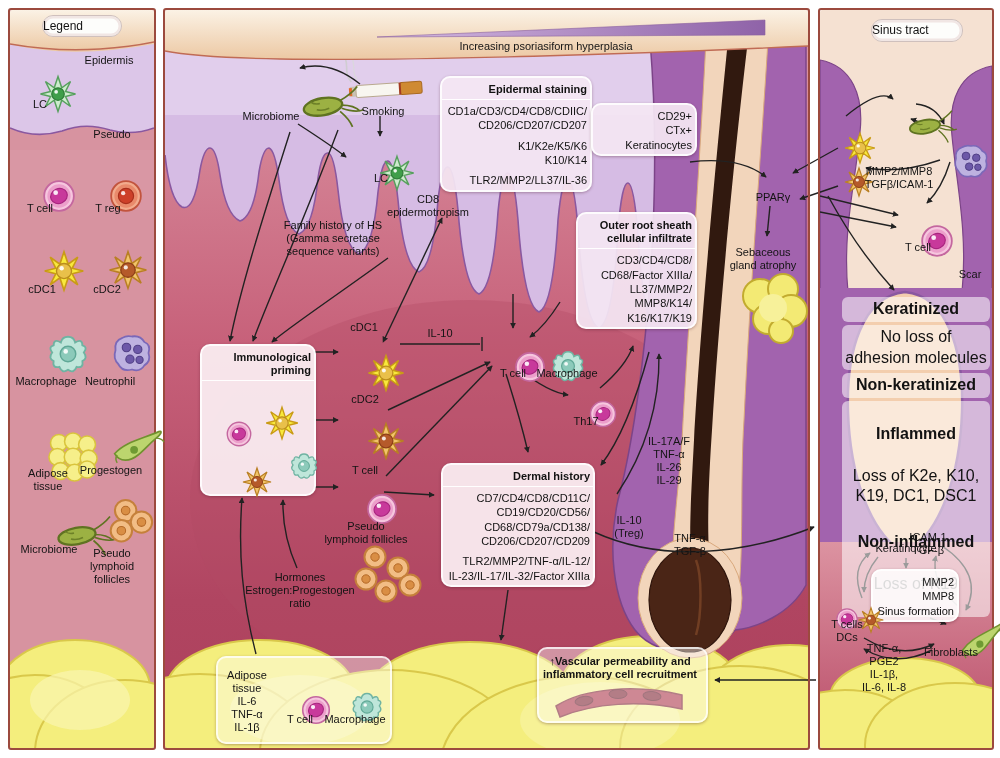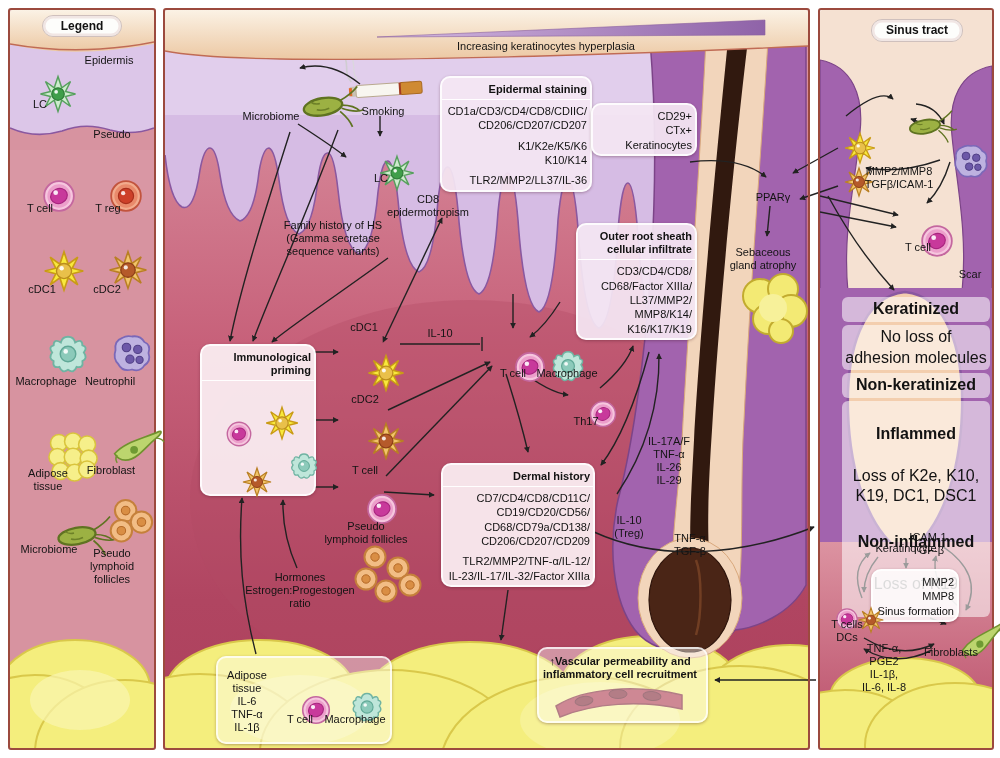--- a/index.html
+++ b/index.html
@@ -9,22 +9,22 @@
   .lbl{position:absolute;transform:translate(-50%,-50%);text-align:center;font-size:11px;line-height:1.18;
        white-space:pre-line;color:#141414;z-index:4}
   .b{font-weight:700}
   .ic{position:absolute;transform:translate(-50%,-50%);z-index:4;overflow:visible}
   .box{position:absolute;background:rgba(251,239,243,.93);border:2px solid rgba(255,255,255,.85);
        border-radius:10px;box-shadow:0 1px 3px rgba(70,20,35,.35);font-size:11px;text-align:right;z-index:3}
   .box-t{font-weight:700;padding:5px 3px 3px;white-space:pre-line;line-height:1.2;border-bottom:1px solid rgba(255,255,255,.95)}
   .box-b{padding:4px 3px 2px;white-space:pre-line;line-height:1.3}
   .lav{background:rgba(244,230,243,.93)}
   .trans{background:rgba(255,255,255,.42);border:2px solid rgba(255,255,255,.75)}
-  .pill{position:absolute;background:#fdfdfb;border:1px solid #cfc0bd;border-radius:11px;font-weight:700;
-        text-align:center;font-size:12px;z-index:4;box-shadow:inset 0 0 0 2.5px #f1e6e4}
+  .pill{position:absolute;background:#fdfdfb;border:1px solid #cfc0bd;border-radius:11px;font-weight:400;
+        font-size:12px;z-index:4;box-shadow:inset 0 0 0 2.5px #f1e6e4}
   .kwrap{position:absolute;z-index:3;font-size:16px}
   .kband{background:rgba(255,255,255,.55);border-radius:6px;margin:0 0 3px;padding:2px 1px;
          white-space:pre-line;text-align:center;line-height:1.3}
   .floop{background:linear-gradient(rgba(250,226,233,.55),rgba(243,183,196,.30) 55%,rgba(255,255,255,0) 78%);
          border:2px solid rgba(255,255,255,.8);}
   .wbox{background:rgba(255,255,255,.85)}
 </style>
 </head>
 <body>
 
@@ -353,33 +353,33 @@
     </svg>
 <div class="lbl" style="left:110px;top:381px">Neutrophil</div>
 <svg class="ic" style="left:48px;top:432px;width:50px;height:50px" viewBox="-16 -16 32 32">
       <use href="#sym-adipose"></use>
     </svg>
 <div class="lbl" style="left:48px;top:480px">Adipose
 tissue</div>
 <svg class="ic" style="left:112px;top:429px;width:52px;height:38px" viewBox="-20 -14 40 28">
       <use href="#sym-fibro"></use>
     </svg>
-<div class="lbl" style="left:111px;top:470px">Fibroblast</div>
+<div class="lbl" style="left:111px;top:470px">Progestogen</div>
 <svg class="ic" style="left:50px;top:518px;width:54px;height:36px" viewBox="-18 -12 36 24">
       <use href="#sym-microbiome"></use>
     </svg>
 <div class="lbl" style="left:49px;top:549px">Microbiome</div>
 <svg class="ic" style="left:112px;top:507px;width:46px;height:46px" viewBox="-16 -16 32 32">
       <use href="#sym-pseudo3"></use>
     </svg>
 <div class="lbl" style="left:112px;top:566px">Pseudo
 lymphoid
 follicles</div>
 
-<div class="lbl" style="left:546px;top:46px;width:260px">Increasing keratinocytes hyperplasia</div>
+<div class="lbl" style="left:546px;top:46px;width:260px">Increasing psoriasiform hyperplasia</div>
 <svg class="ic" style="left:295px;top:88px;width:56px;height:38px" viewBox="-18 -12 36 24">
       <use href="#sym-microbiome"></use>
     </svg>
 <div class="lbl" style="left:271px;top:116px">Microbiome</div>
 <div class="lbl" style="left:383px;top:111px">Smoking</div>
 <svg class="ic" style="left:378px;top:154px;width:38px;height:38px" viewBox="-16 -16 32 32">
       <use href="#sym-lc"></use>
     </svg>
 <div class="lbl" style="left:381px;top:178px">LC</div>
 
@@ -397,21 +397,21 @@
 CTx+
 Keratinocytes</div>
 </div>
 
 <div class="lbl" style="left:428px;top:206px">CD8
 epidermotropism</div>
 <div class="lbl" style="left:333px;top:238px">Family history of HS
 (Gamma secretase
 sequence variants)</div>
 
-<div class="box lav" style="left:576px;top:223px;width:117px">
+<div class="box lav" style="left:576px;top:212px;width:117px">
   <div class="box-t">Outer root sheath
 cellular infiltrate</div>
   <div class="box-b">CD3/CD4/CD8/
 CD68/Factor XIIIa/
 LL37/MMP2/
 MMP8/K14/
 K16/K17/K19</div>
 </div>
 
 <div class="lbl" style="left:773px;top:197px">PPARγ</div>

